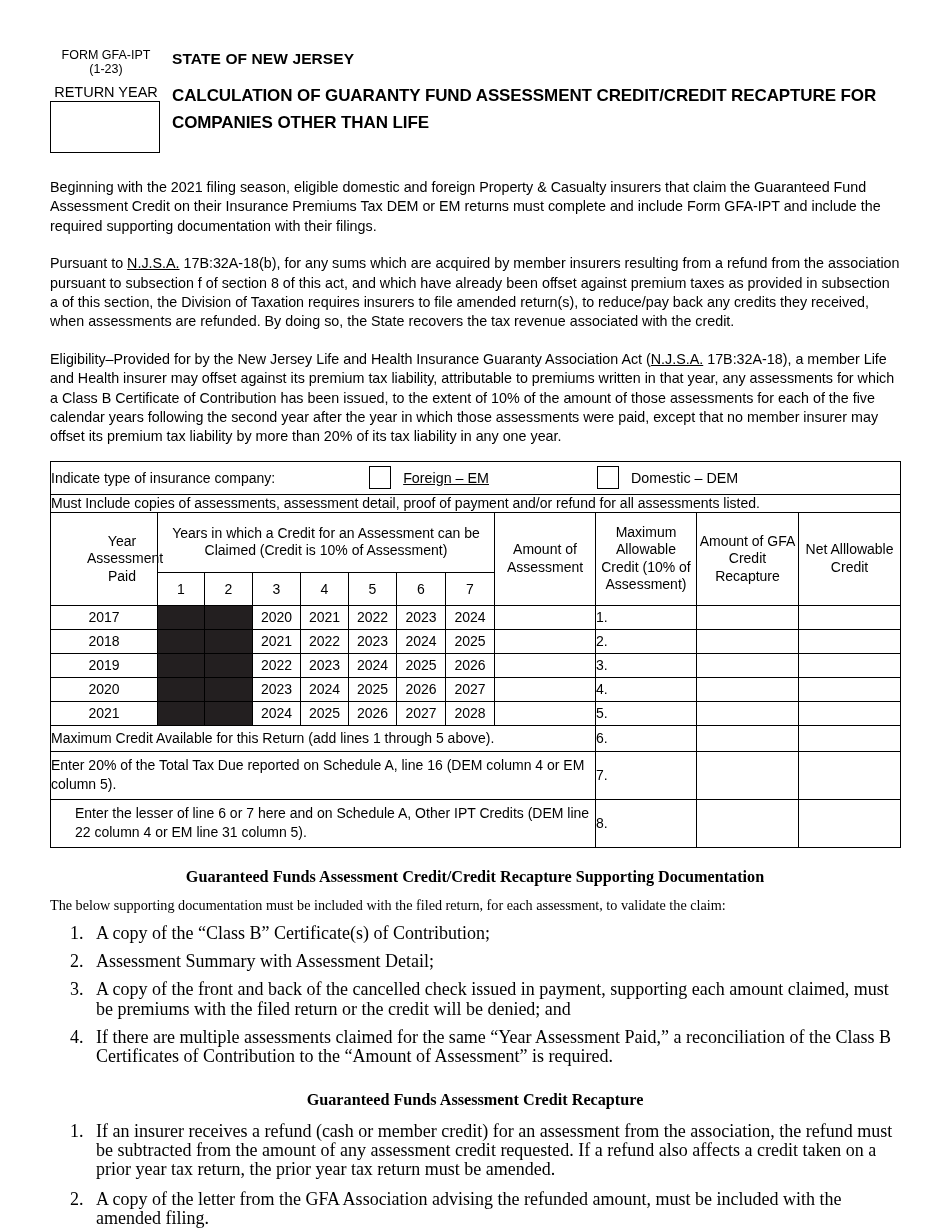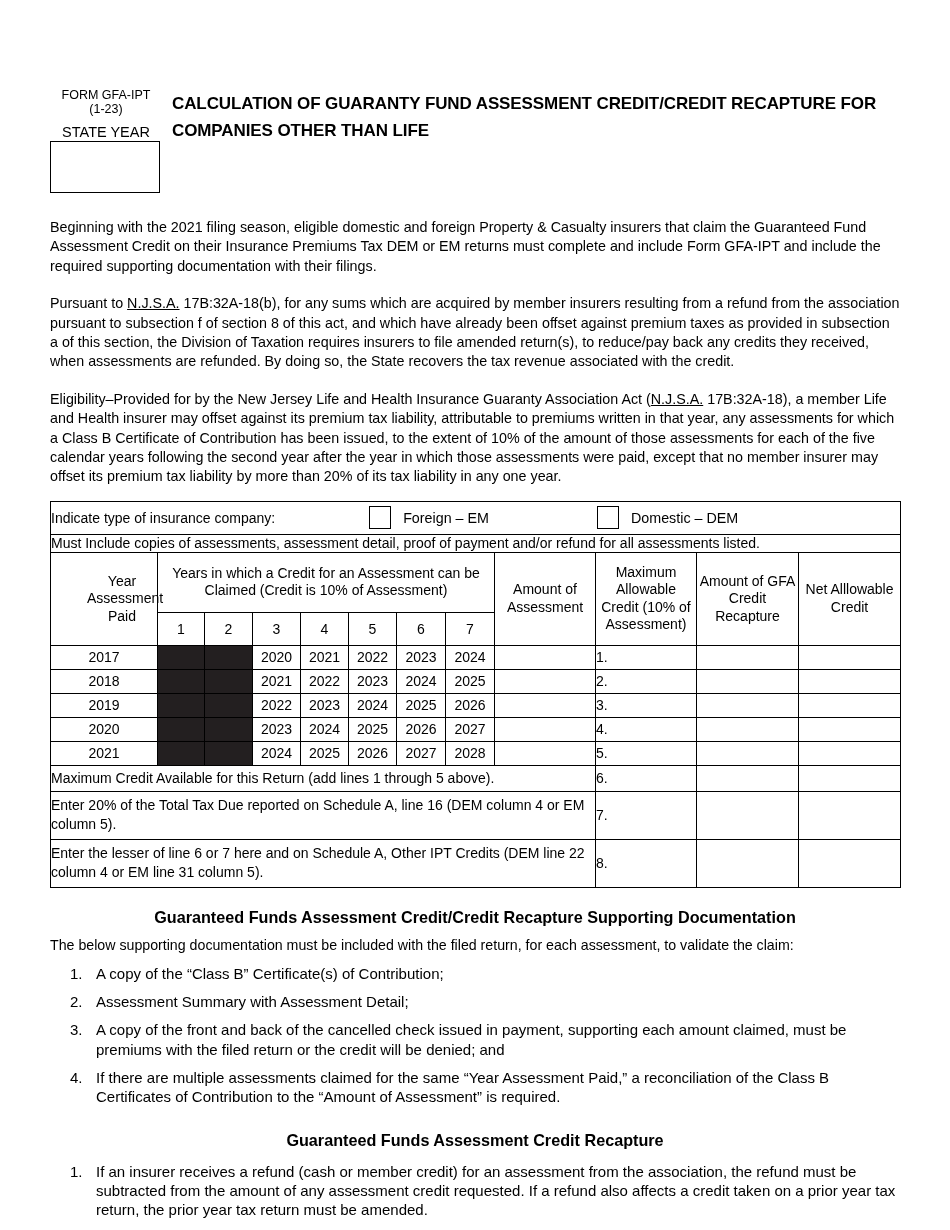--- a/index.html
+++ b/index.html
@@ -8,21 +8,21 @@
     width: 950px;
     height: 1230px;
     background: #ffffff;
     font-family: "Liberation Sans", sans-serif;
     color: #000000;
     -webkit-font-smoothing: antialiased;
   }
   .page { position: relative; width: 950px; height: 1230px; padding: 0; }
 
   
-  .header { position: relative; height: 178px; margin-top: 40px; }
+  .header { position: relative; height: 178px; }
   .form-meta {
     position: absolute; left: 50px; top: 48px; width: 112px;
     text-align: center; font-size: 12.5px; line-height: 14px;
   }
   .return-year-label {
     position: absolute; left: 50px; top: 84px; width: 112px;
     text-align: center; font-size: 14.5px; line-height: 16px;
   }
   .return-year-box {
     position: absolute; left: 50px; top: 101px;
@@ -97,59 +97,60 @@
     padding-left: 6px; font-size: 14.2px; text-align: left;
   }
   .line-num-b { vertical-align: bottom; padding-bottom: 2px; }
   .blank-cell { }
   .summary-text {
     padding: 4px 6px 4px 9px; font-size: 14.2px; line-height: 19px;
     text-align: left; vertical-align: middle;
   }
 
   
-  .section { margin: 0 50px; }
+  .section { margin: 0 50px; font-family: Liberation Serif, serif; }
   .sec-head {
     text-align: center; font-weight: bold; font-size: 16.2px;
     margin: 20px 0 9px 0;
   }
   .sec-head.second { margin-top: 24px; margin-bottom: 12px; }
   .sec-intro { font-size: 14.2px; line-height: 19px; margin: 0 0 9px 0; }
   ol.doclist {
     margin: 0; padding: 0; list-style: none; counter-reset: dl;
   }
   ol.doclist > li {
     counter-increment: dl;
     position: relative;
     padding-left: 46px;
-    font-size: 15px;
+    font-size: 18px;
     line-height: 19.3px;
     margin-bottom: 9px;
   }
   ol.doclist > li::before {
     content: counter(dl) ".";
     position: absolute; left: 20px; top: 0;
     width: 20px; text-align: left;
   }
   ol.doclist.tight > li { margin-bottom: 10px; }
 </style>
 </head>
 <body>
 
 <div class="page">
 
   <div class="header">
     <div class="form-meta">
       <div>FORM GFA-IPT</div>
       <div>(1-23)</div>
     </div>
-    <div class="return-year-label">STATE YEAR</div>
+    <div class="return-year-label">RETURN YEAR</div>
     <div class="return-year-box"></div>
 
     <div class="title-block">
+      <div class="state-line">STATE OF NEW JERSEY</div>
       <div class="main-title">CALCULATION OF GUARANTY FUND ASSESSMENT CREDIT/CREDIT RECAPTURE FOR COMPANIES OTHER THAN LIFE</div>
     </div>
   </div>
 
   <div class="intro">
     <p>Beginning with the 2021 filing season, eligible domestic and foreign Property &amp; Casualty insurers that claim the Guaranteed Fund Assessment Credit on their Insurance Premiums Tax DEM or EM returns must complete and include Form GFA-IPT and include the required supporting documentation with their filings.</p>
     <p><span>Pursuant to </span><span class="u">N.J.S.A.</span><span> 17B:32A-18(b), for any sums which are acquired by member insurers resulting from a refund from the association pursuant to subsection f of section 8 of this act, and which have already been offset against premium taxes as provided in subsection a of this section, the Division of Taxation requires insurers to file amended return(s), to reduce/pay back any credits they received, when assessments are refunded. By doing so, the State recovers the tax revenue associated with the credit.</span></p>
     <p><span>Eligibility–Provided for by the New Jersey Life and Health Insurance Guaranty Association Act (</span><span class="u">N.J.S.A.</span><span> 17B:32A-18), a member Life and Health insurer may offset against its premium tax liability, attributable to premiums written in that year, any assessments for which a Class B Certificate of Contribution has been issued, to the extent of 10% of the amount of those assessments for each of the five calendar years following the second year after the year in which those assessments were paid, except that no member insurer may offset its premium tax liability by more than 20% of its tax liability in any one year.</span></p>
   </div>
 
@@ -167,21 +168,21 @@
       <col style="width:101px">
       <col style="width:102px">
       <col style="width:102px">
     </colgroup>
 
     <tbody>
         <tr class="row-indicate">
       <td class="indicate-cell outer-t outer-l outer-r" colspan="12">
         <div class="indicate-inner">
           <span class="indicate-label">Indicate type of insurance company:</span>
-          <span class="chk-wrap" style="margin-left:94px;">
+          <span class="chk-wrap" style="margin-left:94px;text-decoration:underline;">
             <span class="chk"></span>
             <span class="chk-text">Foreign – EM</span>
           </span>
           <span class="chk-wrap" style="margin-left:94px;padding-left:14px;">
             <span class="chk"></span>
             <span class="chk-text">Domestic – DEM</span>
           </span>
         </div>
       </td>
     </tr>
@@ -292,21 +293,21 @@
     </tr>
 
     <tr>
       <td class="summary-text outer-l" colspan="9" style="height:48px;">Enter 20% of the Total Tax Due reported on Schedule A, line 16 (DEM column 4 or EM column 5).</td>
       <td class="line-num line-num-b">7.</td>
       <td class="blank-cell"></td>
       <td class="blank-cell outer-r"></td>
     </tr>
 
     <tr>
-      <td class="summary-text outer-l outer-b" colspan="9" style="height:48px;">Enter the lesser of line 6 or 7 here and on Schedule A, Other IPT Credits (DEM line 22 column 4 or EM line 31 column 5).</td>
+      <td class="summary-text outer-l outer-b" colspan="9" style="height:48px;padding-left:24px;">Enter the lesser of line 6 or 7 here and on Schedule A, Other IPT Credits (DEM line 22 column 4 or EM line 31 column 5).</td>
       <td class="line-num line-num-b outer-b">8.</td>
       <td class="blank-cell outer-b"></td>
       <td class="blank-cell outer-r outer-b"></td>
     </tr>
   </tbody>
     </table>
 
   <div class="section">
     <div class="sec-head">Guaranteed Funds Assessment Credit/Credit Recapture Supporting Documentation</div>
     <div class="sec-intro">The below supporting documentation must be included with the filed return, for each assessment, to validate the claim:</div>

